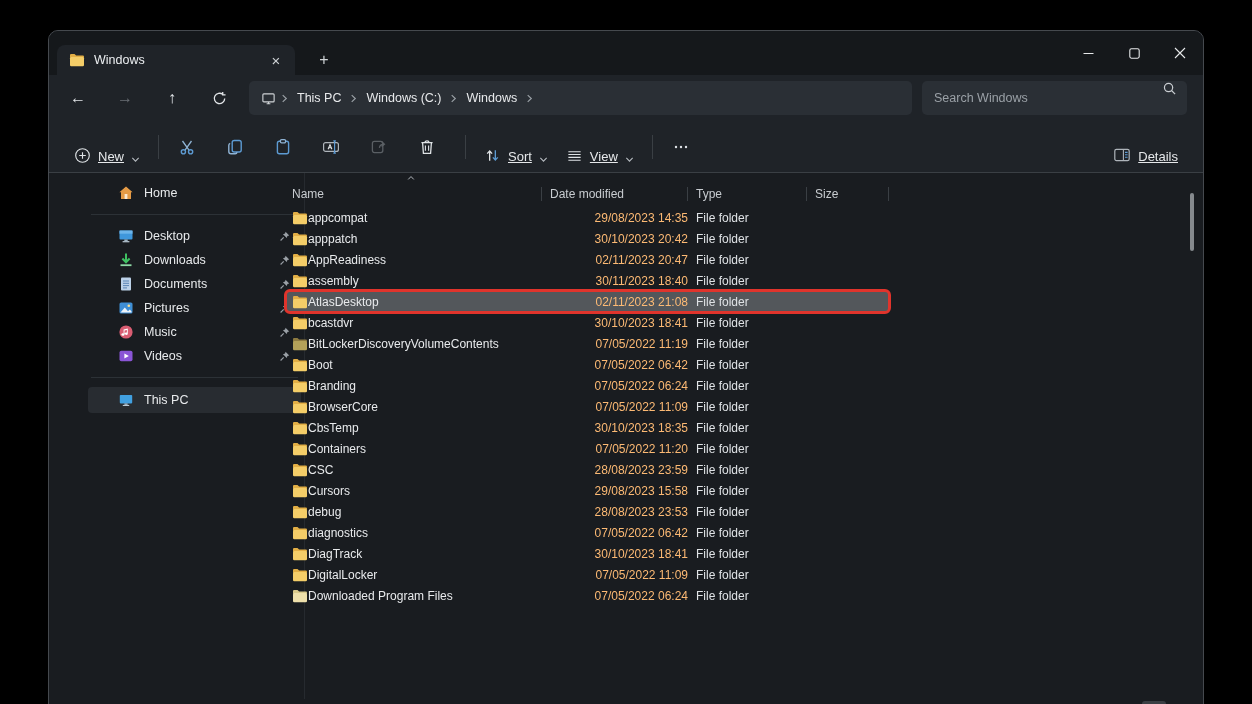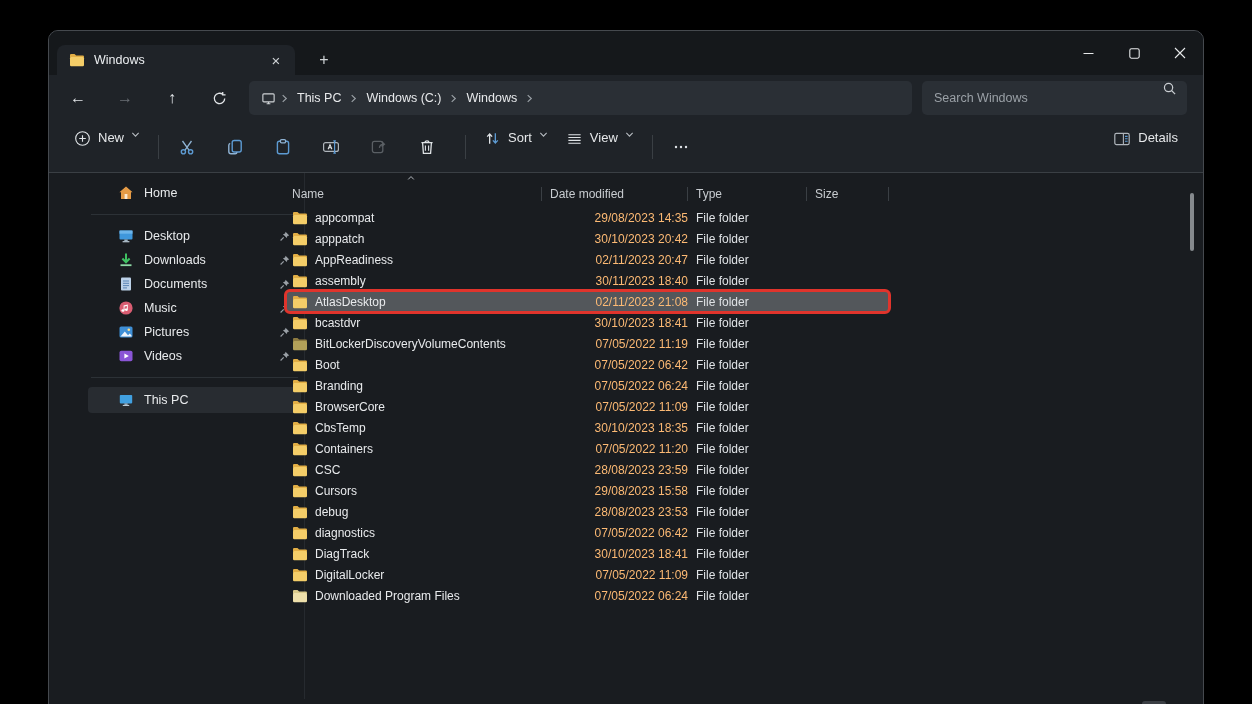--- a/index.html
+++ b/index.html
@@ -35,22 +35,22 @@
   .bc-chev { width:9px; height:9px; color:#9aa0a6; flex:0 0 auto; }
   .searchbox { width:265px; height:34px; background:#2a2f35; border-radius:5px; display:flex;
     padding:0 10px 0 12px; }
   .searchbox input { flex:1; background:transparent; border:none; outline:none; color:#e8eaec;
     font-size:12.5px; font-family:inherit; }
   .searchbox input::placeholder { color:#9aa0a6; }
 
   
   .toolbar { position:absolute; left:0; top:90px; right:0; height:52px; background:#1f2328;
     border-bottom:1px solid #3a3f44; display:flex; align-items:center; padding:0 16px; }
-  .tb-btn { display:flex; align-items:flex-start; gap:7px; height:34px; padding:0 9px; border-radius:4px;
-    color:#e6e8ea; font-size:13px; white-space:nowrap; }
+  .tb-btn { display:flex; align-items:flex-end; gap:7px; height:34px; padding:0 9px; border-radius:4px;
+    color:#e6e8ea; font-size:13px; white-space:nowrap;text-decoration:underline; }
   .tb-icon-btn { width:38px; height:34px; display:flex; align-items:center; justify-content:center;
     border-radius:4px; margin-right:10px; }
   .tb-sep { width:1px; height:24px; background:#3a3f44; margin:0 9px; }
   .spacer { flex:1; }
   .chev-down { width:9px; height:9px; color:#b7bcc1; }
 
   
   .content { position:absolute; left:0; top:142px; right:0; bottom:22px; background:#191c20; }
   .sidebar { position:absolute; left:0; top:0; bottom:0; width:220px; border-right:1px solid #262a2f;
     padding-top:8px; background:#191c20;margin-left:36px; }
@@ -66,21 +66,21 @@
   .lheader { position:absolute; left:16px; top:6px; display:flex; height:22px; color:#c8ccd0;align-items:flex-end; }
   .lh-cell { display:flex; align-items:center; border-right:1px solid #3a3f44; padding-left:8px; }
   .lh-cell.c-name { width:256px; padding-left:6px; }
   .lh-cell.c-date { width:146px; }
   .lh-cell.c-type { width:119px; }
   .lh-cell.c-size { width:82px; }
   .rows { position:absolute; left:16px; top:34px; width:603px; }
   .row { height:21px; display:flex; align-items:center; position:relative; }
   .row.selected { background:#53575b; }
   .cell { white-space:nowrap; overflow:hidden; }
-  .cell.c-name { width:256px; display:flex; align-items:center; gap:7px; padding-left:6px; }
+  .cell.c-name { width:256px; display:flex; align-items:center; padding-left:6px; }
   .cell.c-date { width:146px; padding-left:8px; color:#fdba74;text-align:right; }
   .cell.c-type { width:119px; padding-left:8px; color:#dfe2e5; }
   .cell.c-size { width:82px; padding-left:8px; color:#dfe2e5; }
   .ficon { width:16px; height:14px; flex:0 0 auto; display:flex; }
   .ann-box { position:absolute; left:-2px; right:-2px; top:-2px; bottom:-2px;
     border:3px solid var(--ann,#e0342c); border-radius:6px; pointer-events:none; z-index:5; }
   .vscroll { position:absolute; right:9px; top:20px; width:4px; height:58px; background:#85898d; border-radius:2px; }
 
   
   .footer { position:absolute; left:0; bottom:0; right:0; height:22px; background:#191c20;
@@ -404,32 +404,32 @@
             <svg class="ic" width="16" height="16">
               <use href="#sym-documents"></use>
             </svg>
             <span class="sb-label">Documents</span>
             <svg class="sb-pin">
               <use href="#sym-pin"></use>
             </svg>
           </div>
           <div class="sb-item">
             <svg class="ic" width="16" height="16">
-              <use href="#sym-music"></use>
-            </svg>
-            <span class="sb-label">Music</span>
+              <use href="#sym-pictures"></use>
+            </svg>
+            <span class="sb-label">Pictures</span>
             <svg class="sb-pin">
               <use href="#sym-pin"></use>
             </svg>
           </div>
           <div class="sb-item">
             <svg class="ic" width="16" height="16">
-              <use href="#sym-pictures"></use>
-            </svg>
-            <span class="sb-label">Pictures</span>
+              <use href="#sym-music"></use>
+            </svg>
+            <span class="sb-label">Music</span>
             <svg class="sb-pin">
               <use href="#sym-pin"></use>
             </svg>
           </div>
           <div class="sb-item">
             <svg class="ic" width="16" height="16">
               <use href="#sym-videos"></use>
             </svg>
             <span class="sb-label">Videos</span>
             <svg class="sb-pin">

